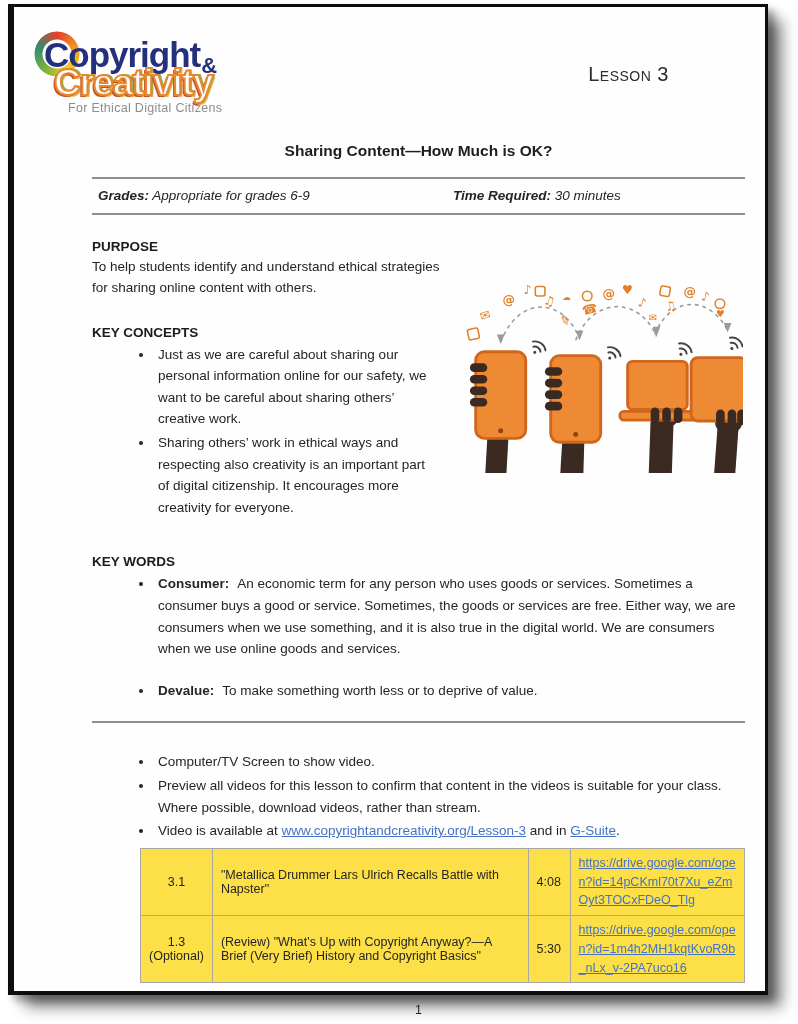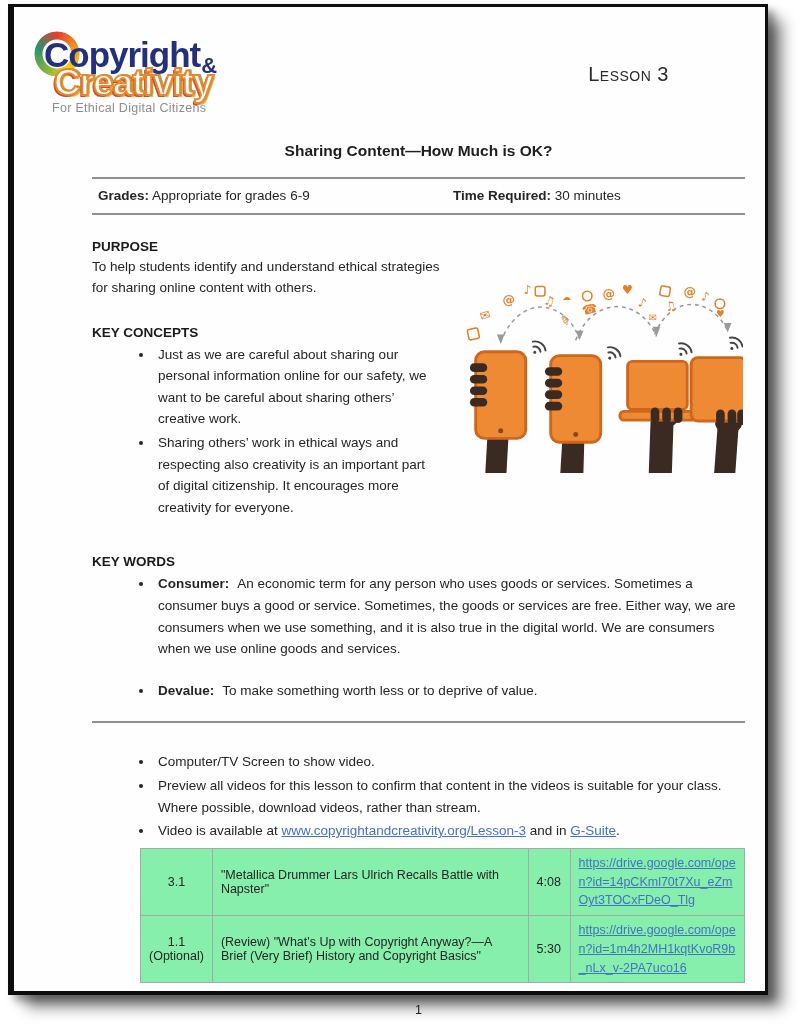--- a/index.html
+++ b/index.html
@@ -28,28 +28,28 @@
             mask: radial-gradient(circle, transparent 14px, #000 15px, #000 22px, transparent 23px);
   }
   .logo-line1 { position:relative; font-size:35px; font-weight:bold; color:#25307c; letter-spacing:-1px; }
   .logo-amp { font-size:22px; vertical-align:-6px; margin-left:1px; }
   .logo-line2 {
     position:relative; margin-top:-13px; margin-left:10px;
     font-size:37px; font-weight:bold; letter-spacing:-1px;
     color:#ffffff; -webkit-text-stroke: 2px #e8872d;
     text-shadow: -2px 2px 0 #c94f2a, 2px -1px 0 #8fb04a, 2px 2px 1px #e7a93c;
   }
-  .logo-tagline { margin-top:1px; margin-left:8px; font-size:12.5px; color:#8d8d8d; letter-spacing:0.3px; }
+  .logo-tagline { margin-top:1px; margin-left:24px; font-size:12.5px; color:#8d8d8d; letter-spacing:0.3px; }
   .lesson-label { font-variant: small-caps; font-size:20px; color:#2c2c2c; margin-top:26px; letter-spacing:0.5px; }
 
   
   .doc-title { text-align:center; font-weight:bold; font-size:15.5px; margin-top:27px; color:#1e1e1e; }
   .rule { border:0; height:2px; background:#8f8f8f; margin: 0; }
   .rule1 { margin-top:17px; }
-  .meta-row { display:flex; padding: 9px 0 10px 6px; font-size:13.5px; }
+  .meta-row { display:flex; padding: 9px 0 10px 6px; font-size:13.5px;font-style:italic; }
   .meta-grades { width: 355px; }
   .b { font-weight: bold; }
 
   
   .two-col { display:flex; margin-top:24px; }
   .left-col { width: 348px; flex: none; }
   .section-heading { font-weight:bold; font-size:13.5px; color:#1b1b1b; }
   .body-text { font-size:13.5px; line-height:1.6; margin-top:2px; }
   .kc-heading { margin-top:26px; }
   ul.bullets { list-style: disc; margin-top:4px; padding-left: 62px; }
@@ -61,21 +61,21 @@
   .keywords ul.bullets li { margin-bottom:20px; }
   .term { margin-right:8px; }
 
   
   .rule3 { margin-top:20px; }
   .prep { margin-top:28px; }
   a.link { color:#4472c4; text-decoration: underline; cursor: pointer; }
 
   
   table.videos { border-collapse: collapse; margin: 6px 0 0 48px; table-layout: fixed; }
-  table.videos td { border: 1px solid #a8a8a8; font-size:12.5px; padding: 5px 8px; vertical-align: middle; background:#86efac; }
+  table.videos td { border: 1px solid #a8a8a8; font-size:12.5px; padding: 5px 8px; vertical-align: middle; background:#fde047; }
   td.cell-num { text-align:center; }
   td.cell-dur { text-align:left; padding-left:4px; padding-right:2px; }
   td.cell-link { font-size:10.5px; line-height:1.5; word-break: break-all; }
 
   .page-number { text-align:center; font-size:12.5px; margin-top:20px; color:#222; }
 </style>
 </head>
 <body>
 
 <div class="page">
@@ -238,21 +238,21 @@
             <col style="width:178px">
           </colgroup>
         <tbody>
             <tr>
           <td class="cell-num">3.1</td>
           <td>"Metallica Drummer Lars Ulrich Recalls Battle with Napster"</td>
           <td class="cell-dur">4:08</td>
           <td class="cell-link"><a class="link">https://drive.google.com/open?id=14pCKml70t7Xu_eZmOyt3TOCxFDeO_Tlg</a></td>
         </tr>
         <tr>
-          <td class="cell-num">1.1 (Optional)</td>
+          <td class="cell-num">1.3 (Optional)</td>
           <td>(Review) "What's Up with Copyright Anyway?—A Brief (Very Brief) History and Copyright Basics"</td>
           <td class="cell-dur">5:30</td>
           <td class="cell-link"><a class="link">https://drive.google.com/open?id=1m4h2MH1kqtKvoR9b_nLx_v-2PA7uco16</a></td>
         </tr>
       </tbody>
         </table>
     </div>
 
     <div class="page-number">1</div>
   </div>

